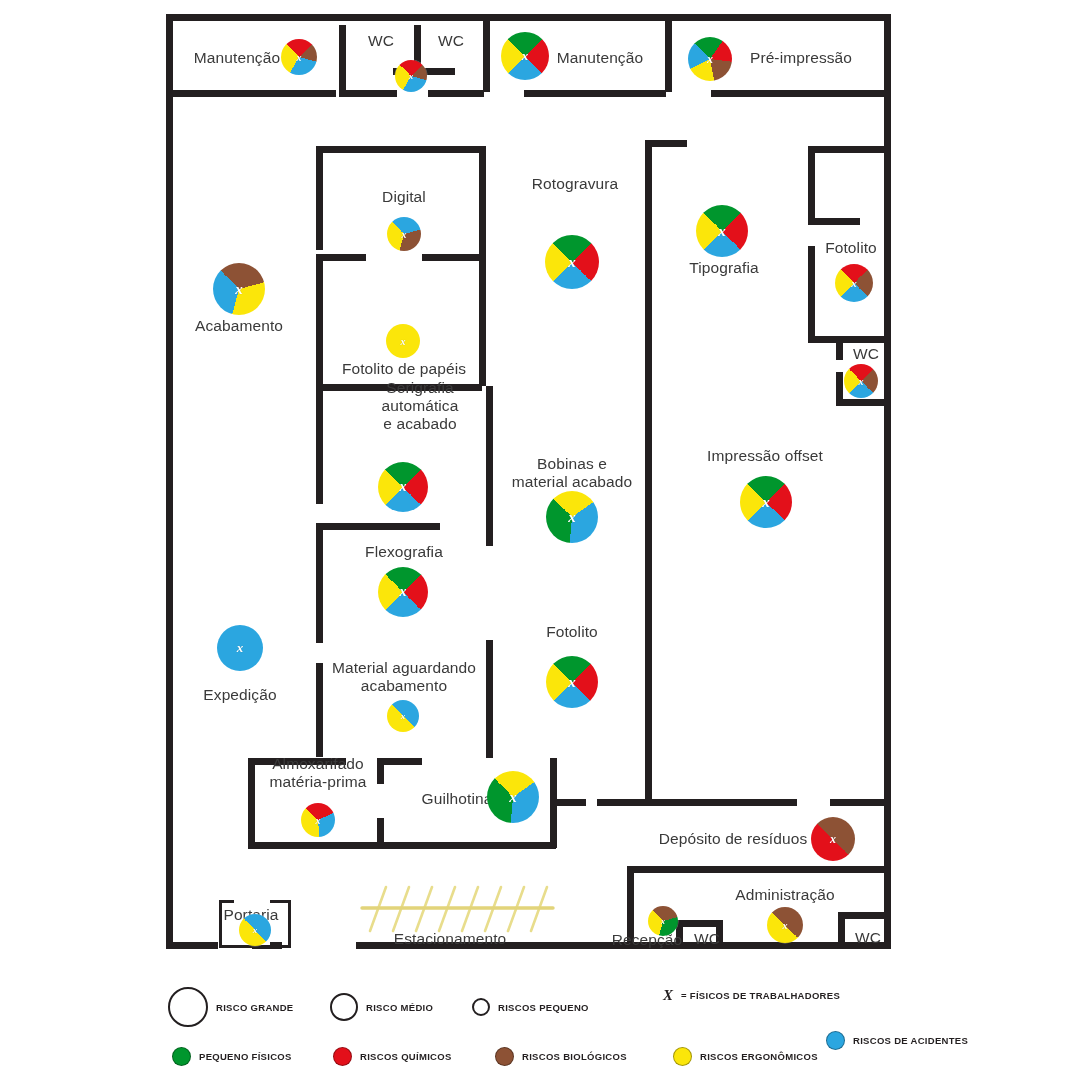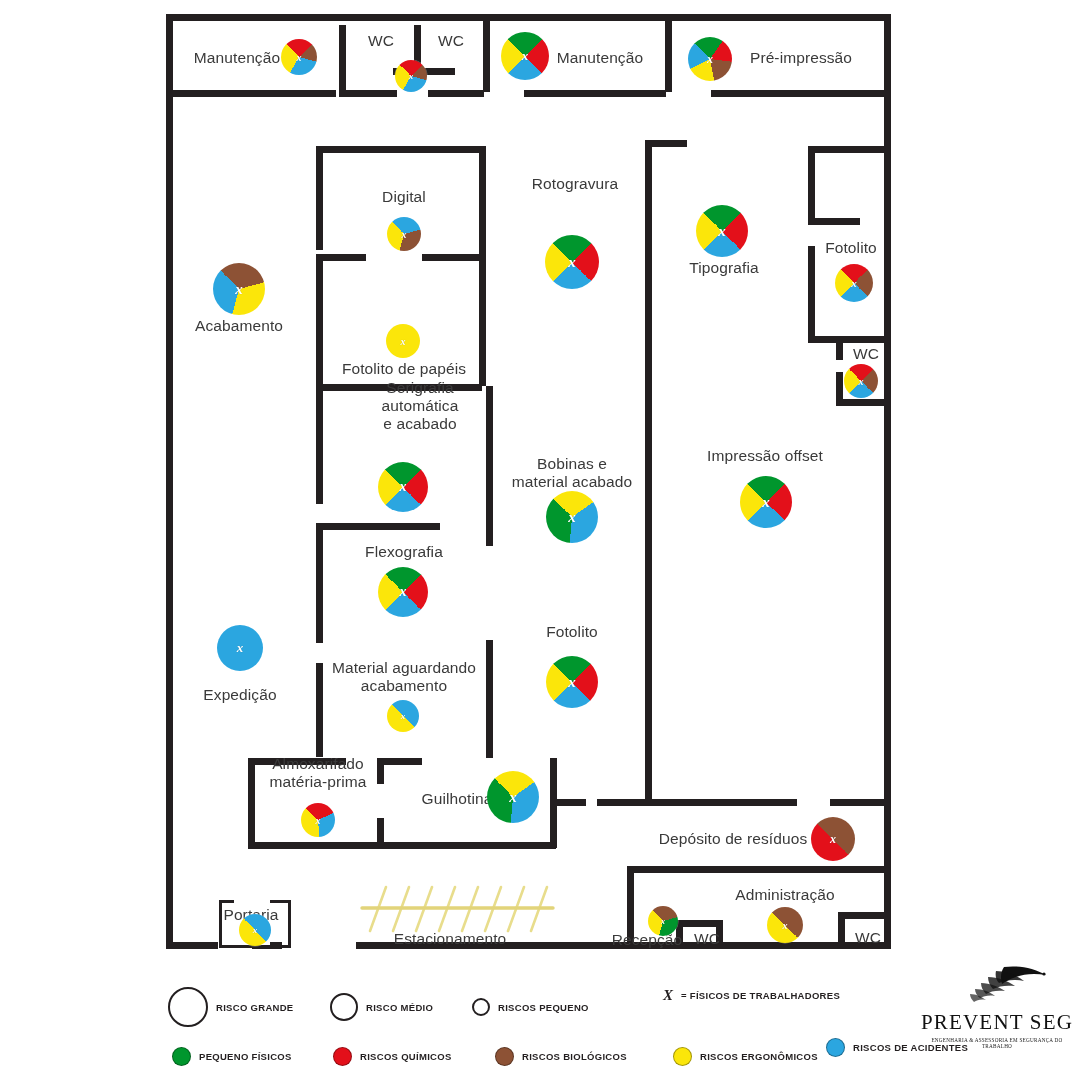--- a/index.html
+++ b/index.html
@@ -369,36 +369,21 @@
           <span class="lg-txt">RISCOS QUÍMICOS</span>
         </div>
         <div class="lg-item" style="left: 495px; top: 72px;">
           <div class="lg-dot" style="width: 17px; height: 17px; background: rgb(141, 82, 53);"></div>
           <span class="lg-txt">RISCOS BIOLÓGICOS</span>
         </div>
         <div class="lg-item" style="left: 673px; top: 72px;">
           <div class="lg-dot" style="width: 17px; height: 17px; background: rgb(251, 230, 10);"></div>
           <span class="lg-txt">RISCOS ERGONÔMICOS</span>
         </div>
-        <div class="lg-item" style="left: 826px; top: 63px;">
+        <div class="lg-item" style="left: 826px; top: 56px;">
           <div class="lg-dot" style="width: 17px; height: 17px; background: rgb(43, 166, 224);"></div>
           <span class="lg-txt">RISCOS DE ACIDENTES</span>
         </div>
       </div>
   </div>
 
-  <div id="logo">
-    <svg width="118" height="42" viewBox="0 0 118 42">
-      <g fill="#111">
-        <path d="M66 4 C80 2 96 5 108 12 C96 10 86 11 78 14 C72 16 68 18 64 21 C62 15 63 8 66 4 Z"></path>
-        <path d="M58 8 C68 8 78 12 86 18 C76 16 68 17 61 20 C58 17 57 12 58 8 Z" opacity=".85"></path>
-        <path d="M50 14 C60 14 70 18 77 23 C68 22 61 23 55 26 C52 23 50 18 50 14 Z" opacity=".8"></path>
-        <path d="M43 20 C52 20 61 24 67 28 C59 27 53 28 48 31 C45 28 43 24 43 20 Z" opacity=".75"></path>
-        <path d="M37 26 C45 26 52 29 57 33 C51 32 46 33 42 35 C39 33 37 29 37 26 Z" opacity=".7"></path>
-        <path d="M32 31 C38 31 44 34 48 37 C43 36 39 37 36 39 C34 37 32 34 32 31 Z" opacity=".65"></path>
-        <circle cx="106" cy="11" r="1.6"></circle>
-      </g>
-    </svg>
-    <div class="brand">PREVENT SEG</div>
-    <div class="tag">ENGENHARIA &amp; ASSESSORIA EM SEGURANÇA DO TRABALHO</div>
-  </div>
 
 </div>
 
 </body></html>

